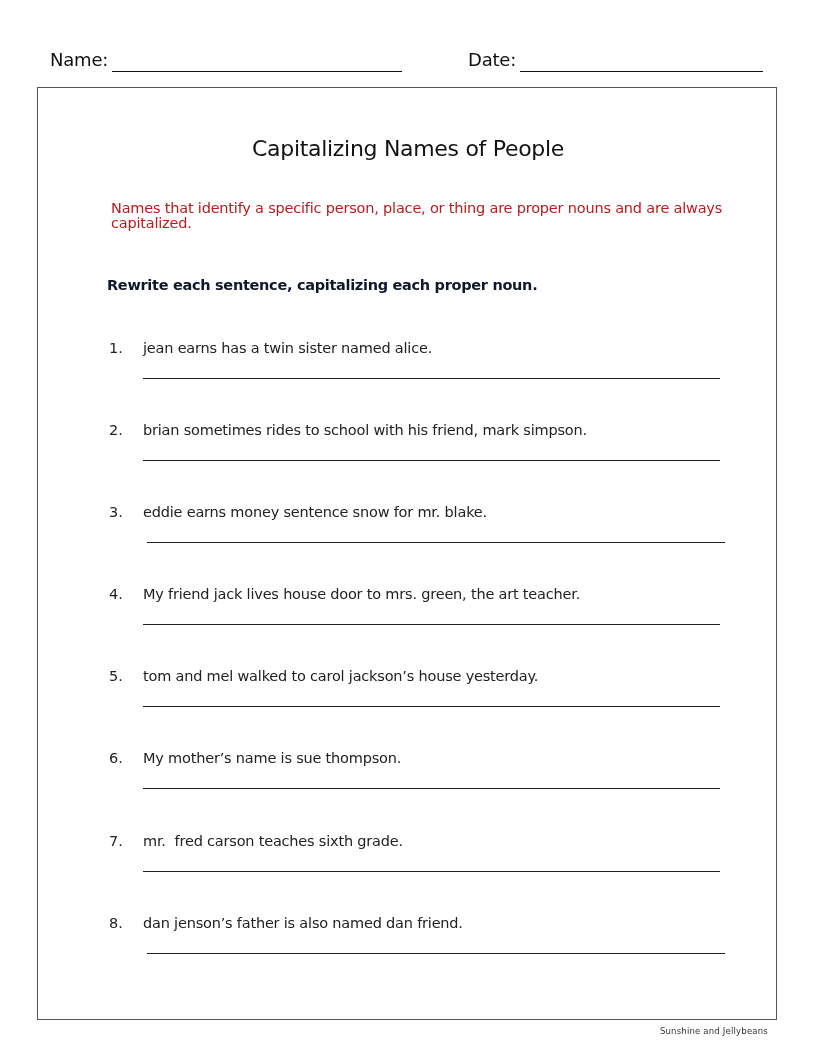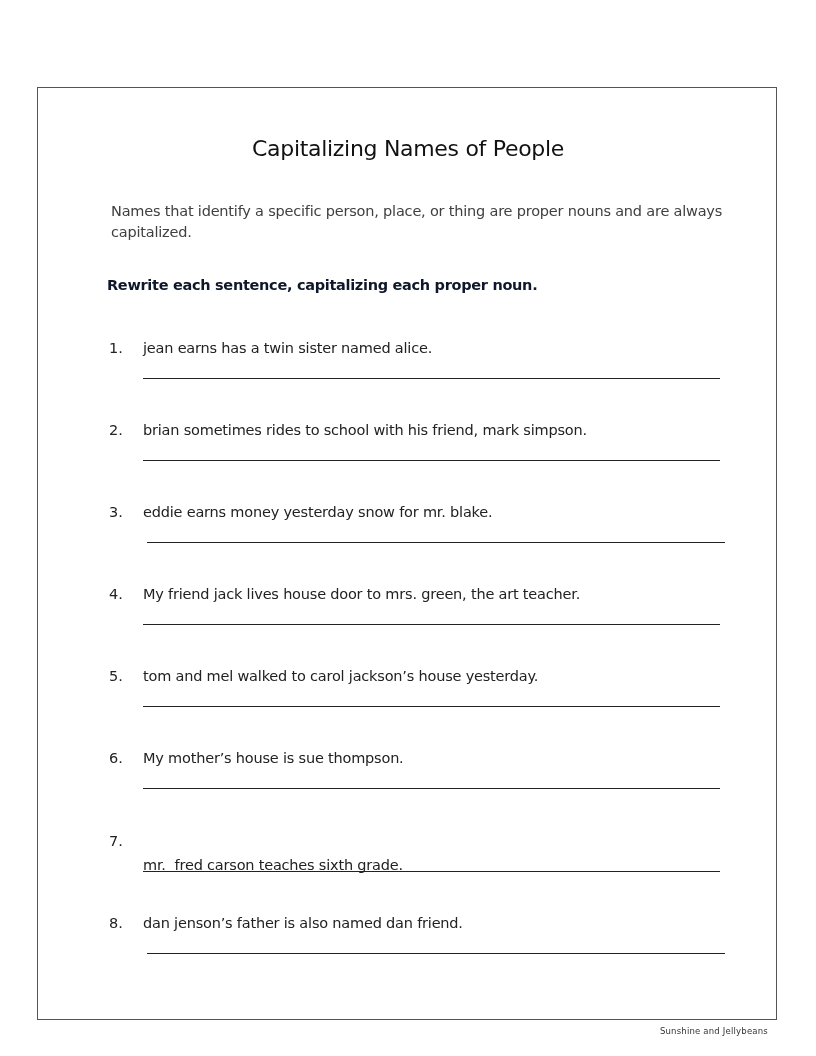--- a/index.html
+++ b/index.html
@@ -14,40 +14,48 @@
   .box {
     position: absolute; left: 37px; top: 87px; width: 740px; height: 933px;
     border: 1.5px solid #555; box-sizing: border-box;
   }
   .title {
     position: absolute; top: 136px; left: 0; width: 816px; text-align: center;
     font-size: 22px; color: #111; letter-spacing: -0.3px;
   }
   .intro {
     position: absolute; top: 201px; left: 111px; width: 620px;
-    font-size: 14.5px; line-height: 21px; color: #404040; letter-spacing: -0.2px;
+    font-size: 14.5px; line-height: 15px; color: #b91c1c; letter-spacing: -0.2px;
   }
   .instr {
     position: absolute; top: 277px; left: 107px;
     font-size: 14.5px; font-weight: bold; color: #0f172a; letter-spacing: -0.3px;
   }
   .q { position: absolute; left: 109px; width: 620px; }
   .q-num { position: absolute; left: 0; top: 0; font-size: 14.5px; color: #222; }
   .q-text { position: absolute; left: 34px; top: 0; font-size: 14.5px; color: #222; letter-spacing: -0.2px; white-space: nowrap; }
   .q-line { position: absolute; top: 38px; left: 34px; width: 577px; border-bottom: 1.3px solid #222; }
   .q-line.wide { left: 38px; width: 578px; }
   .footer {
     position: absolute; top: 1026px; right: 48px;
     font-size: 8.5px; color: #333; letter-spacing: 0.2px; margin-left: 48px;
   }
 </style>
 </head>
 <body>
 
 <div class="header-row">
+  <div class="hdr-field" style="left:0;">
+    <span class="hdr-label">Name:</span>
+    <span class="hdr-line" style="width:290px;"></span>
+  </div>
+  <div class="hdr-field" style="left:418px;">
+    <span class="hdr-label">Date:</span>
+    <span class="hdr-line" style="width:243px;"></span>
+  </div>
 </div>
 
 <div class="box"></div>
 
 <div class="title">Capitalizing Names of People</div>
 <div class="intro">Names that identify a specific person, place, or thing are proper nouns and are always capitalized.</div>
 <div class="instr">Rewrite each sentence, capitalizing each proper noun.</div>
 
 <div class="q" style="top:340px;">
   <span class="q-num">1.</span>
@@ -56,45 +64,45 @@
 </div>
 
 <div class="q" style="top:422px;">
   <span class="q-num">2.</span>
   <span class="q-text">brian sometimes rides to school with his friend, mark simpson.</span>
   <div class="q-line"></div>
 </div>
 
 <div class="q" style="top:504px;">
   <span class="q-num">3.</span>
-  <span class="q-text">eddie earns money yesterday snow for mr. blake.</span>
+  <span class="q-text">eddie earns money sentence snow for mr. blake.</span>
   <div class="q-line wide"></div>
 </div>
 
 <div class="q" style="top:586px;">
   <span class="q-num">4.</span>
   <span class="q-text">My friend jack lives house door to mrs. green, the art teacher.</span>
   <div class="q-line"></div>
 </div>
 
 <div class="q" style="top:668px;">
   <span class="q-num">5.</span>
   <span class="q-text">tom and mel walked to carol jackson’s house yesterday.</span>
   <div class="q-line"></div>
 </div>
 
 <div class="q" style="top:750px;">
   <span class="q-num">6.</span>
-  <span class="q-text">My mother’s house is sue thompson.</span>
+  <span class="q-text">My mother’s name is sue thompson.</span>
   <div class="q-line"></div>
 </div>
 
 <div class="q" style="top:833px;">
   <span class="q-num">7.</span>
-  <span class="q-text" style="white-space:pre;margin-top:24px;">mr.  fred carson teaches sixth grade.</span>
+  <span class="q-text" style="white-space:pre;">mr.  fred carson teaches sixth grade.</span>
   <div class="q-line"></div>
 </div>
 
 <div class="q" style="top:915px;">
   <span class="q-num">8.</span>
   <span class="q-text">dan jenson’s father is also named dan friend.</span>
   <div class="q-line wide"></div>
 </div>
 
 <div class="footer">Sunshine and Jellybeans</div>

